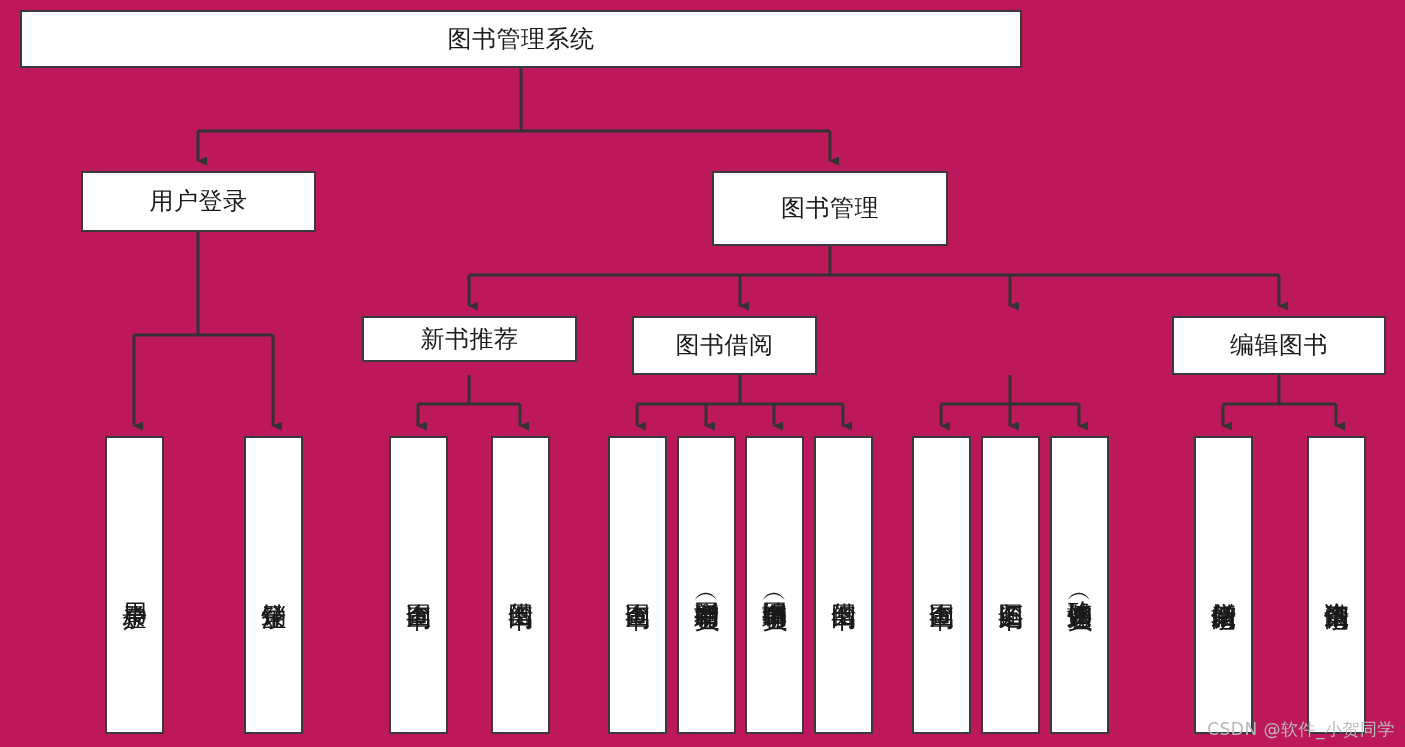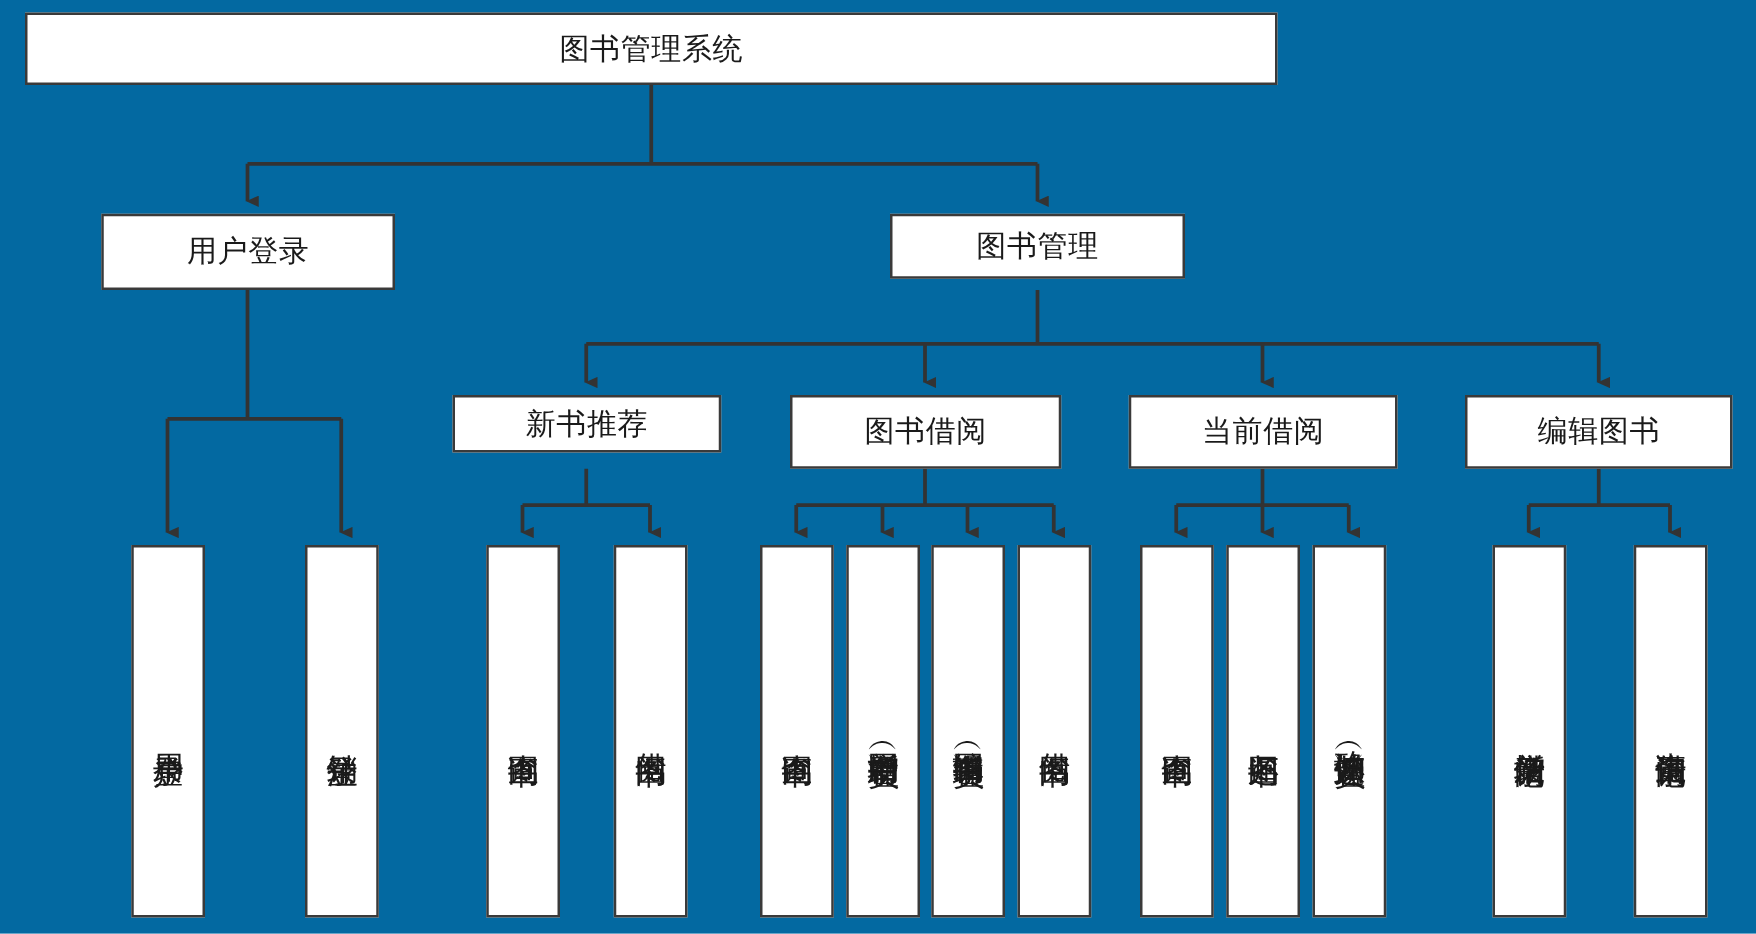--- a/index.html
+++ b/index.html
@@ -8,21 +8,21 @@
     padding: 0;
     background: #ffffff;
   }
   body {
     font-family: "DejaVu Sans", "Liberation Sans", sans-serif;
   }
   #diagram-root {
     position: relative;
     width: 1405px;
     height: 747px;
-    background: #0369a1;
+    background: #be185d;
     overflow: hidden;
   }
   #flow-svg {
     position: absolute;
     left: 0;
     top: 0;
     width: 1405px;
     height: 747px;
   }
   .node {
@@ -128,32 +128,29 @@
     </g>
   </svg>
 
   <div class="node horizontal root" style="left:20px; top:10px; width:1002px; height:58px;">
     <span class="node-label">图书管理系统</span>
   </div>
 
   <div class="node horizontal" style="left:81px; top:171px; width:235px; height:61px;">
     <span class="node-label">用户登录</span>
   </div>
-  <div class="node horizontal" style="left:712px; top:171px; width:236px; height:52px;">
+  <div class="node horizontal" style="left:712px; top:171px; width:236px; height:75px;">
     <span class="node-label">图书管理</span>
   </div>
 
   <div class="node horizontal" style="left:362px; top:316px; width:215px; height:46px;">
     <span class="node-label">新书推荐</span>
   </div>
-  <div class="node horizontal" style="left:632px; top:316px; width:217px; height:59px;">
+  <div class="node horizontal" style="left:632px; top:316px; width:185px; height:59px;">
     <span class="node-label">图书借阅</span>
-  </div>
-  <div class="node horizontal" style="left:903px; top:316px; width:215px; height:59px;">
-    <span class="node-label">当前借阅</span>
   </div>
   <div class="node horizontal" style="left:1172px; top:316px; width:214px; height:59px;">
     <span class="node-label">编辑图书</span>
   </div>
 
   <div class="node vertical" style="left:105px; top:436px; width:59px; height:298px;">
     <span class="node-label">用户登录</span>
   </div>
   <div class="node vertical" style="left:244px; top:436px; width:59px; height:298px;">
     <span class="node-label">注销登录</span>
@@ -189,13 +186,14 @@
     <span class="node-label">确认归还（管理员）</span>
   </div>
 
   <div class="node vertical" style="left:1194px; top:436px; width:59px; height:298px;">
     <span class="node-label">新增借阅记录</span>
   </div>
   <div class="node vertical" style="left:1307px; top:436px; width:59px; height:298px;">
     <span class="node-label">查询借阅记录</span>
   </div>
 
+  <div class="watermark">CSDN @软件_小贺同学</div>
 </div>
 
 </body></html>

